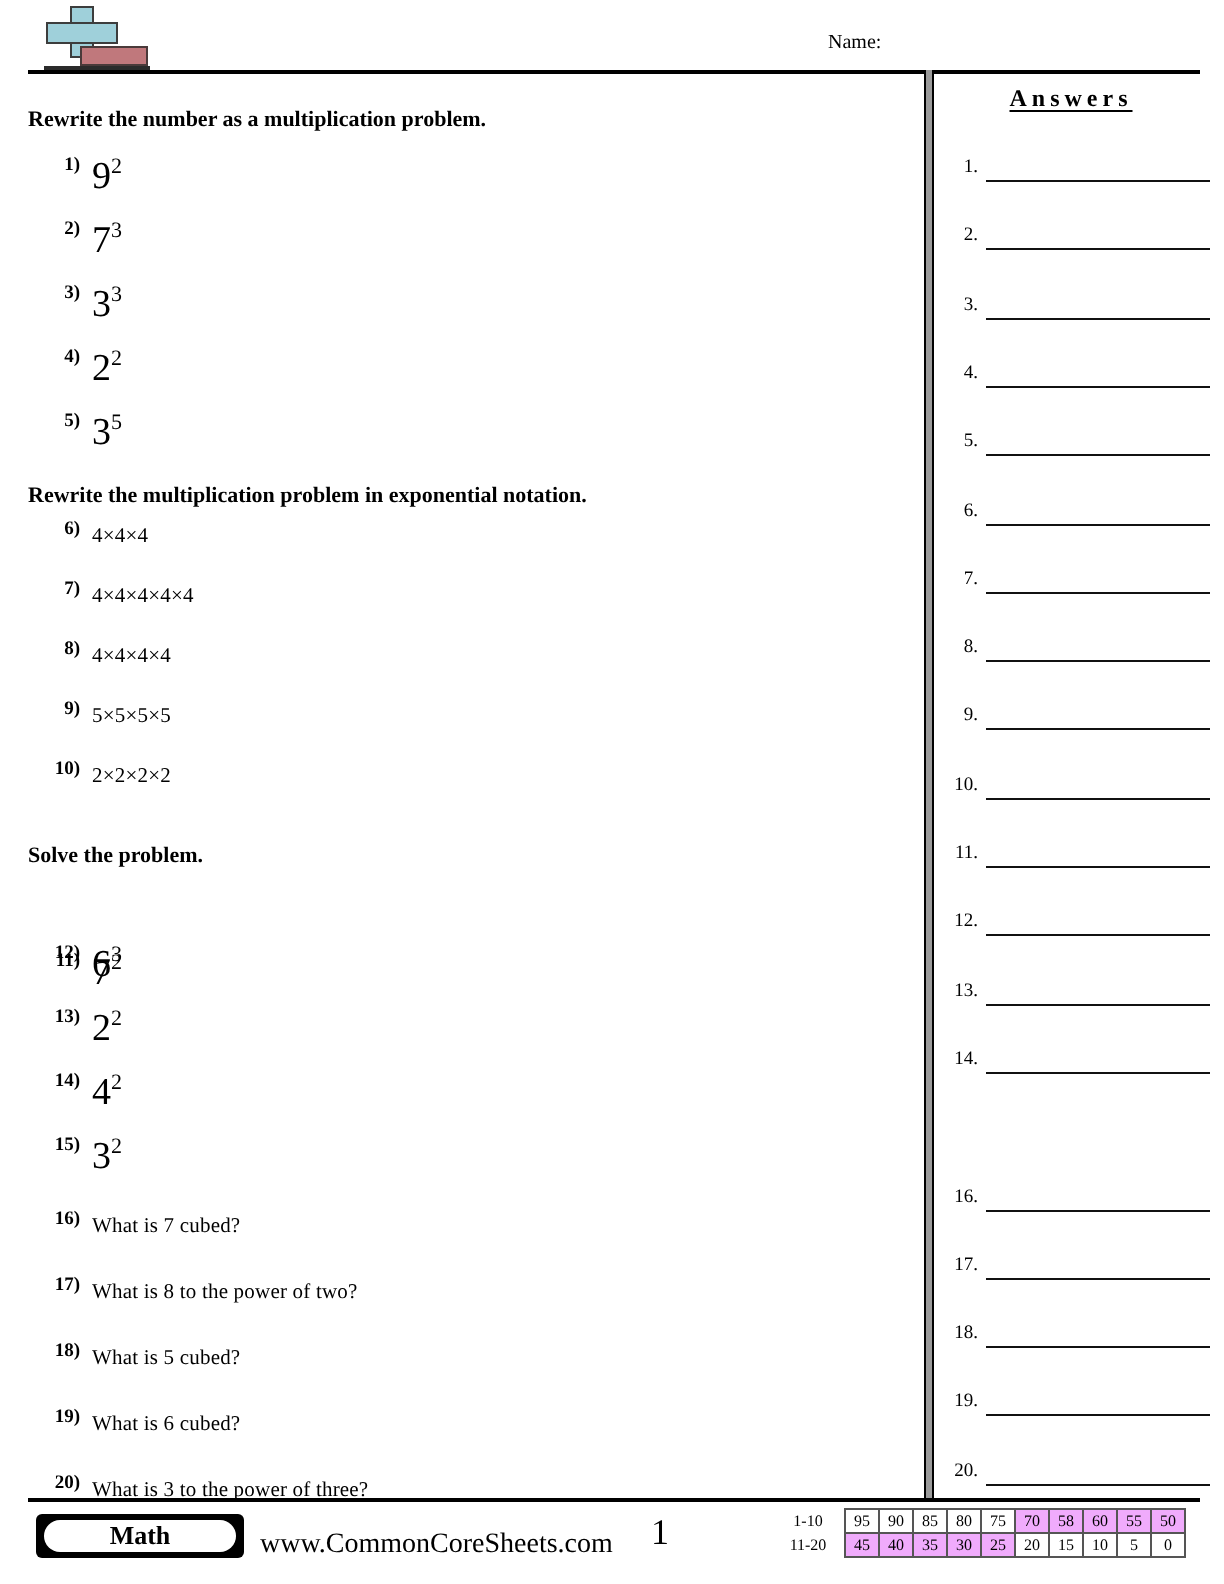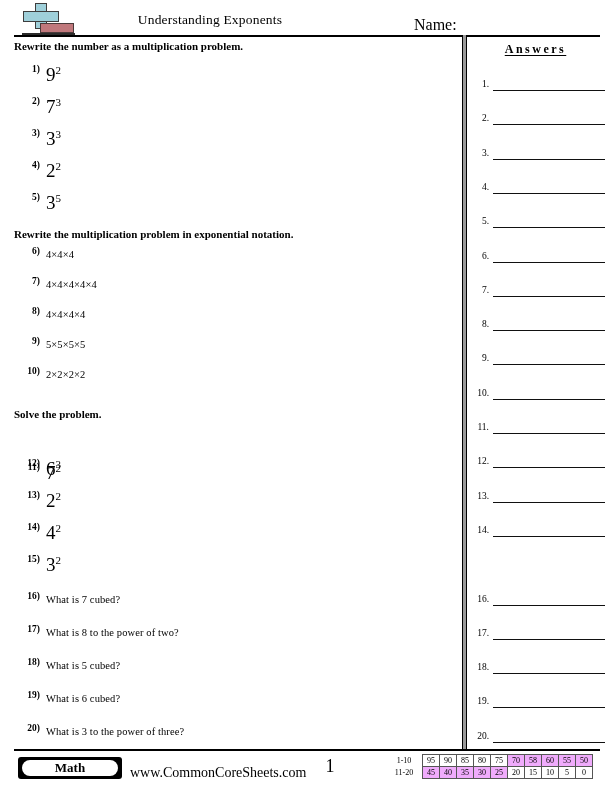--- a/index.html
+++ b/index.html
@@ -67,21 +67,21 @@
     position: absolute;
     left: 0; top: 12px;
     width: 420px;
     text-align: center;
     font-size: 13.5px;
     letter-spacing: 0.2px;
   }
   #name-label {
     position: absolute;
     left: 414px; top: 16px;
-    font-size: 16px;
+    font-size: 10px;
   }
   #header-rule {
     position: absolute;
     left: 14px; top: 35px;
     width: 586px; height: 0;
     border-top: 2px solid #000;
   }
 
   
   #divider {
@@ -98,21 +98,21 @@
   #divider .ln.b { left: 4px; }
   #divider .mid {
     position: absolute;
     left: 1px; top: 0; width: 3px; height: 100%;
     background: #9a9a9a;
   }
 
   
   #questions {
     position: absolute;
-    left: 0; top: 38px;
+    left: 0; top: 52px;
     width: 455px; height: 706px;
   }
   .section-heading {
     position: absolute;
     left: 14px;
     font-family: "Liberation Serif", serif;
     font-weight: bold;
     font-size: 11px;
     white-space: nowrap;
   }
@@ -263,21 +263,20 @@
 <body>
 
 <div id="header">
   <div id="logo">
     <div class="shadow"></div>
     <div class="plus-v"></div>
     <div class="plus-h"></div>
     <div class="plus-inner"></div>
     <div class="bar-red"></div>
   </div>
-  <div id="worksheet-title">Understanding Exponents</div>
   <div id="name-label">Name:</div>
   <div id="header-rule"></div>
 </div>
 
 <div id="divider">
   <div class="mid"></div>
   <div class="ln a"></div>
   <div class="ln b"></div>
 </div>
 

